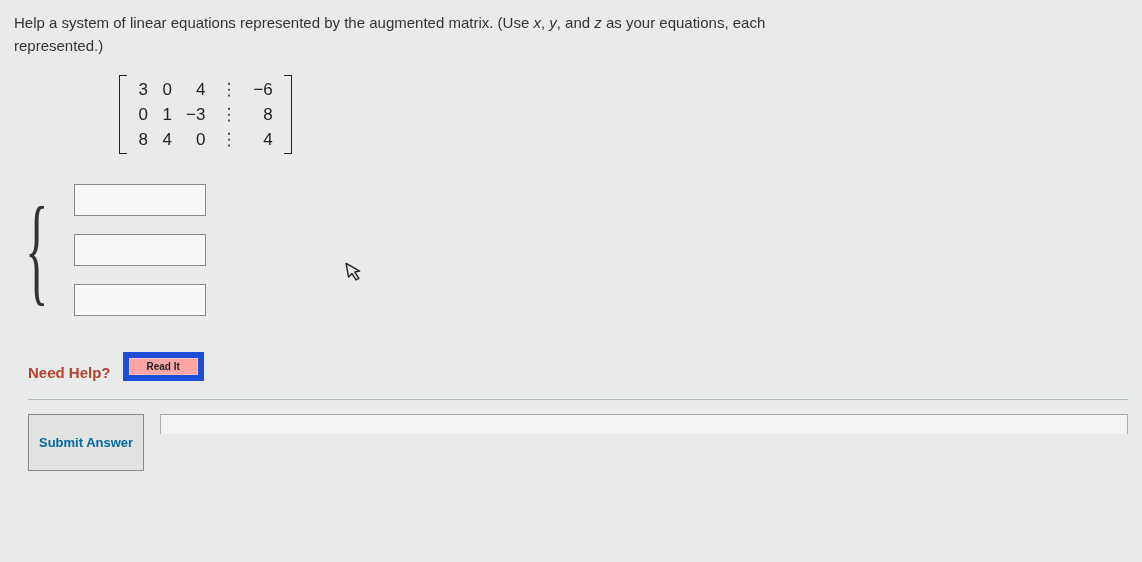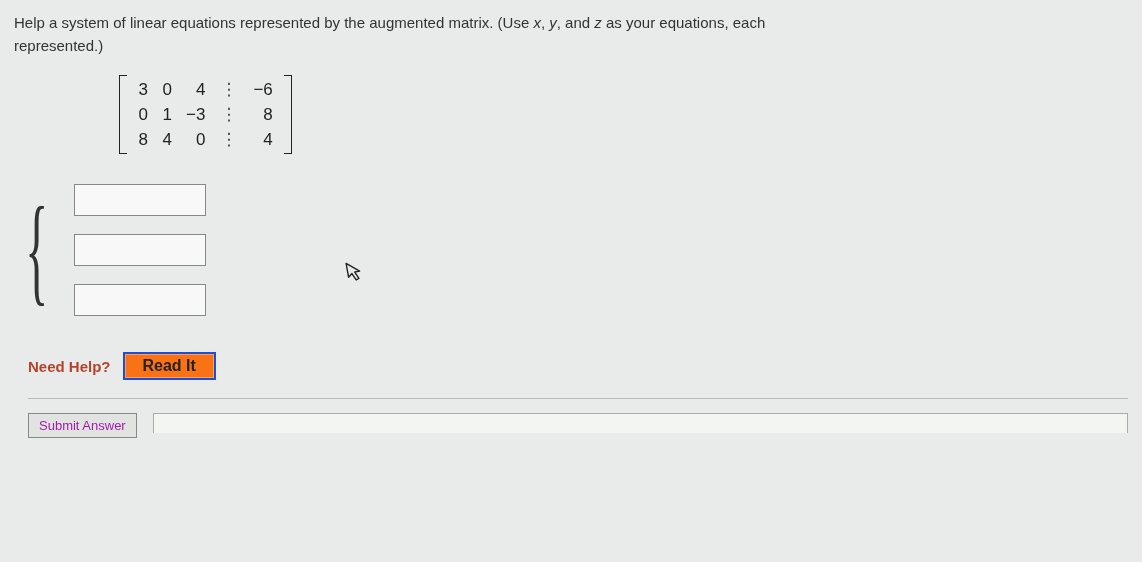--- a/index.html
+++ b/index.html
@@ -94,58 +94,59 @@
       height: 32px;
       border: 1px solid #888;
       background: #f7f8f7;
       padding: 4px 6px;
       font-size: 14px;
     }
     .help-row {
       margin-top: 36px;
       margin-left: 14px;
       display: flex;
-      align-items: center;
+      align-items: flex-end;
       gap: 12px;
     }
     .need-help {
       font-size: 15px;
       font-weight: bold;
       color: #b5432e;
     }
     .read-it-btn {
-      background: #f97316;
-      border: 2px solid #1d4ed8;
+      background: #fca5a5;
+      border: 6px solid #1d4ed8;
       box-shadow: inset 0 0 0 1px rgba(255,255,255,0.3);
       padding: 3px 18px;
-      font-size: 16px;
+      font-size: 10px;
       font-weight: bold;
       color: #222;
       cursor: pointer;
     }
     .divider {
       margin-top: 18px;
       margin-left: 14px;
       margin-right: 0;
       border-top: 1px solid #b8bcb9;
     }
     .submit-row {
       margin-top: 14px;
       margin-left: 14px;
       display: flex;
       align-items: flex-start;
       gap: 16px;
     }
     .submit-btn {
       background: #e0e3e0;
       border: 1px solid #888;
-      padding: 4px 10px;
+      padding: 20px 10px;
       font-size: 13px;
-      color: #a21caf;
+      color: #0369a1;
       cursor: pointer;
+      font-weight: bold;
     }
     .submit-textarea {
       flex: 1;
       height: 20px;
       border: 1px solid #aaa;
       border-bottom: none;
       background: #f3f5f3;
       margin-right: 0;
       width: 930px;
     }

